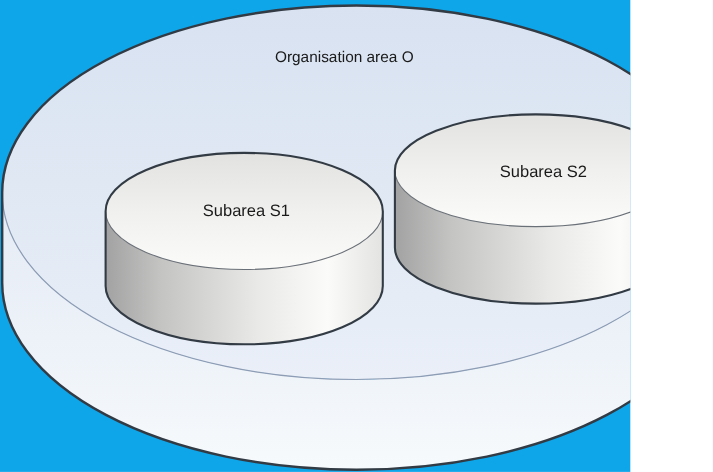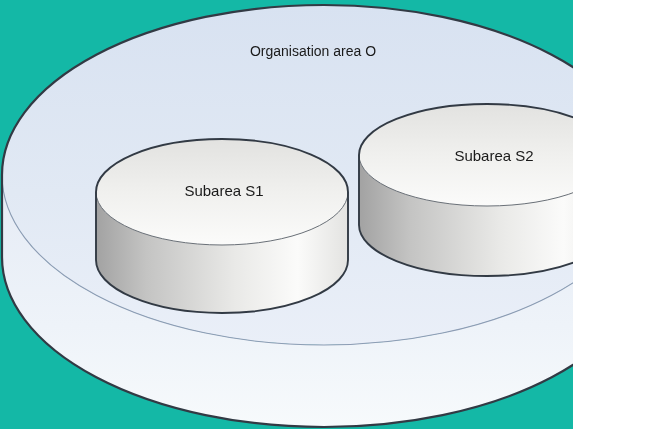--- a/index.html
+++ b/index.html
@@ -1,20 +1,20 @@
 <!DOCTYPE html>
 <html><head>
 <meta charset="utf-8">
 <style>
   html, body { margin: 0; padding: 0; background: #ffffff; }
   .stage {
     position: relative;
     width: 573px;
     height: 429px;
-    background: #14b8a6;
+    background: #0ea5e9;
     overflow: hidden;
     font-family: "Liberation Sans", sans-serif;
   }
   svg text {
     font-family: "Liberation Sans", sans-serif;
     fill: #1a1a1a;
   }
   .title-label { font-size: 14px; }
   .subarea-label { font-size: 15px; }
 </style>

